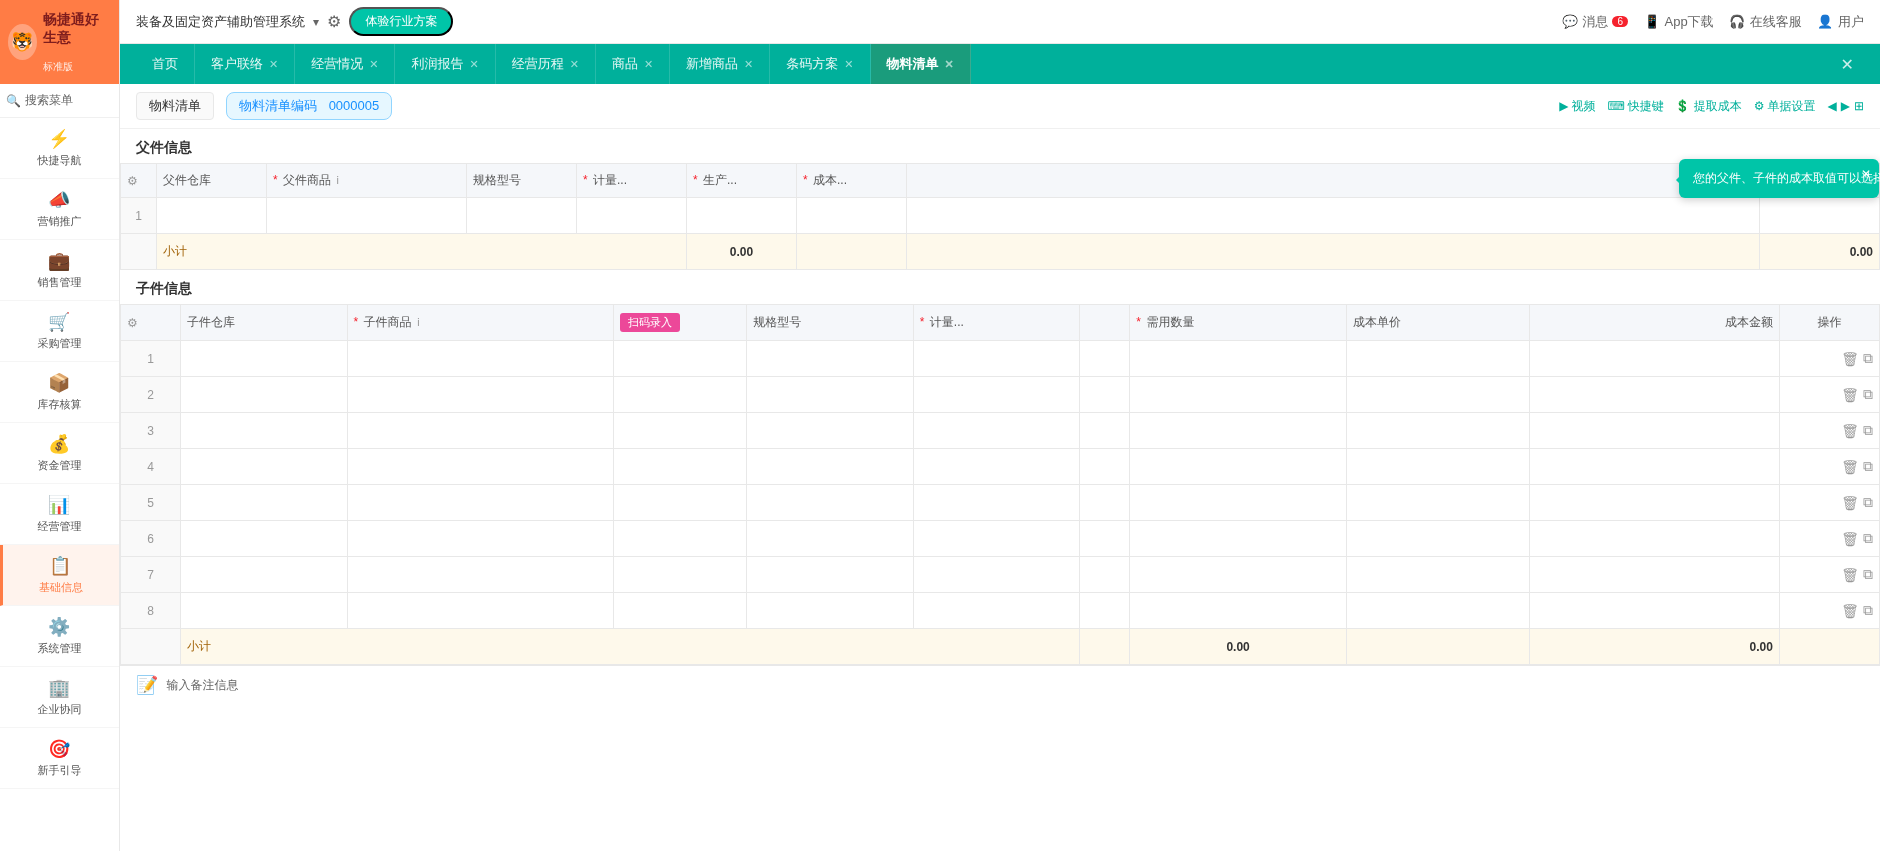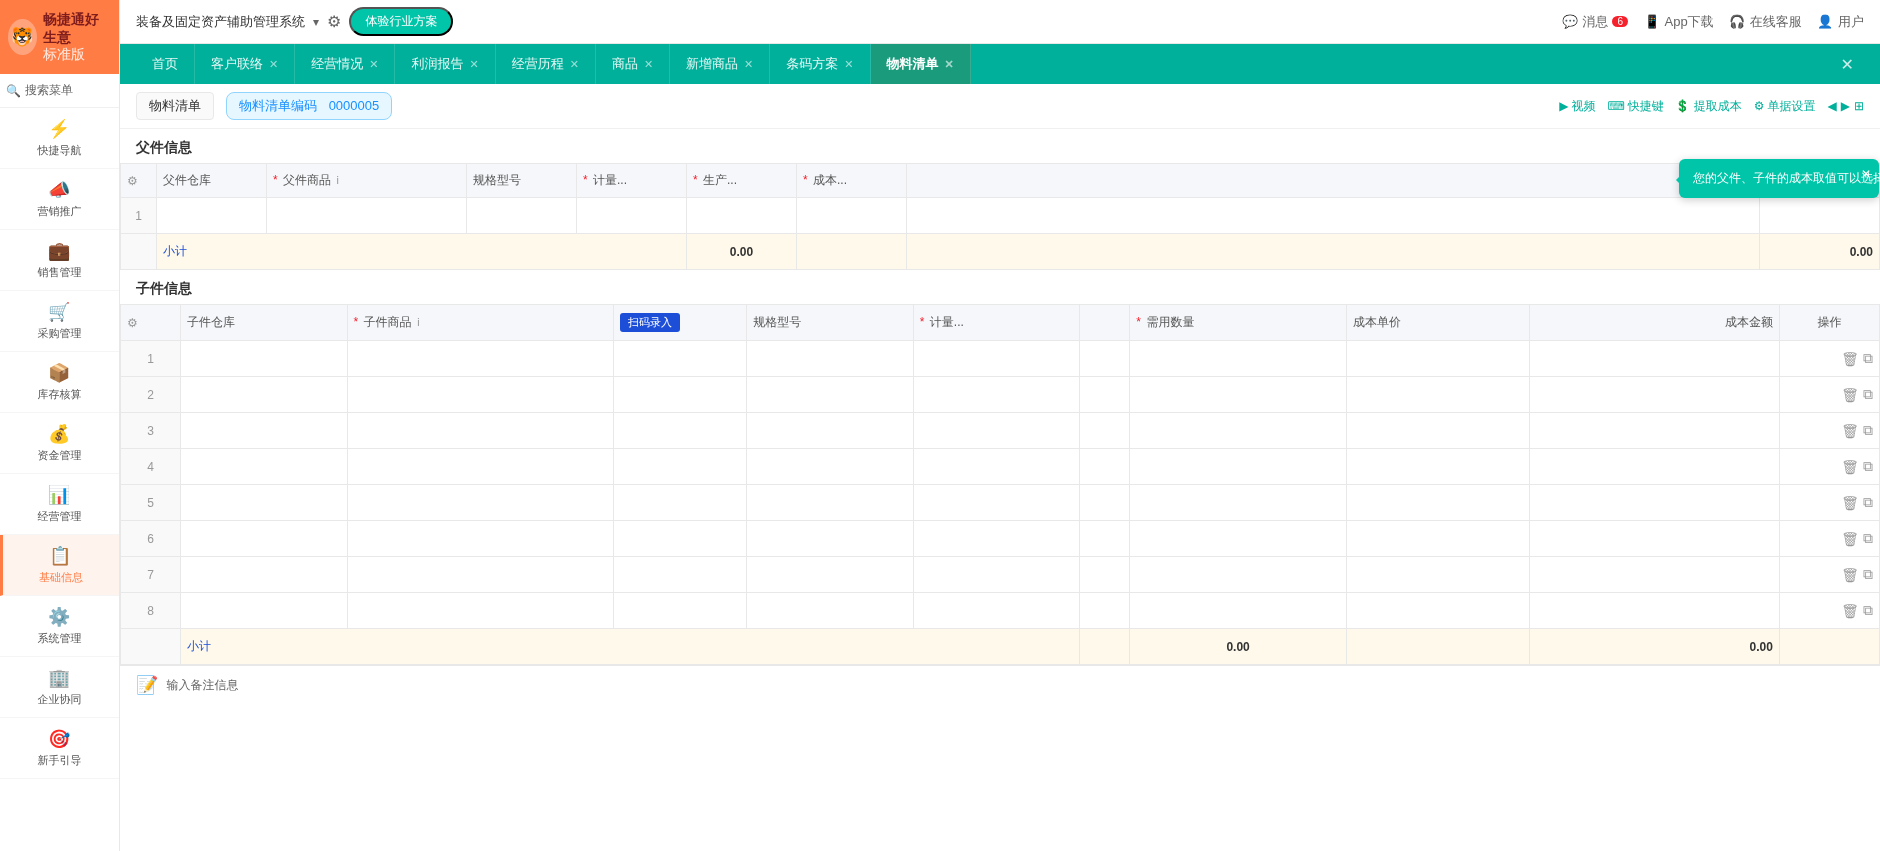--- a/index.html
+++ b/index.html
@@ -24,21 +24,21 @@
     }
     .sidebar-logo-icon {
       width: 36px;
       height: 36px;
       background: rgba(255,255,255,0.3);
       border-radius: 50%;
       display: flex; align-items: center; justify-content: center;
       font-size: 18px; color: #fff;
     }
     .sidebar-logo-text { color: #7f1d1d; font-size: 14px; font-weight: bold; line-height: 1.3; }
-    .sidebar-logo-sub { color: rgba(255,255,255,0.85); font-size: 14px; }
+    .sidebar-logo-sub { color: rgba(255,255,255,0.85); font-size: 10px; margin-top: 14px; }
     .sidebar-search {
       padding: 8px 6px;
       border-bottom: 1px solid #f0f0f0;
       display: flex; align-items: center; gap: 4px;
       cursor: pointer;
     }
     .sidebar-search span { font-size: 12px; color: #666; }
     .sidebar-item {
       display: flex; flex-direction: column; align-items: center;
       padding: 10px 6px;
@@ -187,31 +187,31 @@
       text-align: center;
       color: #999;
       width: 32px;
     }
     .required-star { color: #f5222d; margin-right: 2px; }
     .subtotal-row td {
       background: #fef9eb;
       font-weight: bold;
       color: #333;
     }
-    .subtotal-label { color: #1d4ed8; font-weight: normal; }
+    .subtotal-label { color: #a16207; font-weight: normal; }
     .col-gear { width: 36px; text-align: center; }
     .col-setting-icon { color: #999; cursor: pointer; }
 
     
     .action-icons { display: flex; gap: 4px; justify-content: flex-end; align-items: center; }
     .action-icon { color: #999; cursor: pointer; font-size: 14px; }
 
     
     .scan-btn {
-      background: #1d4ed8;
+      background: #ec4899;
       color: #fff;
       border: none;
       padding: 2px 8px;
       border-radius: 3px;
       font-size: 11px;
       cursor: pointer;
       white-space: nowrap;
     }
 
     

